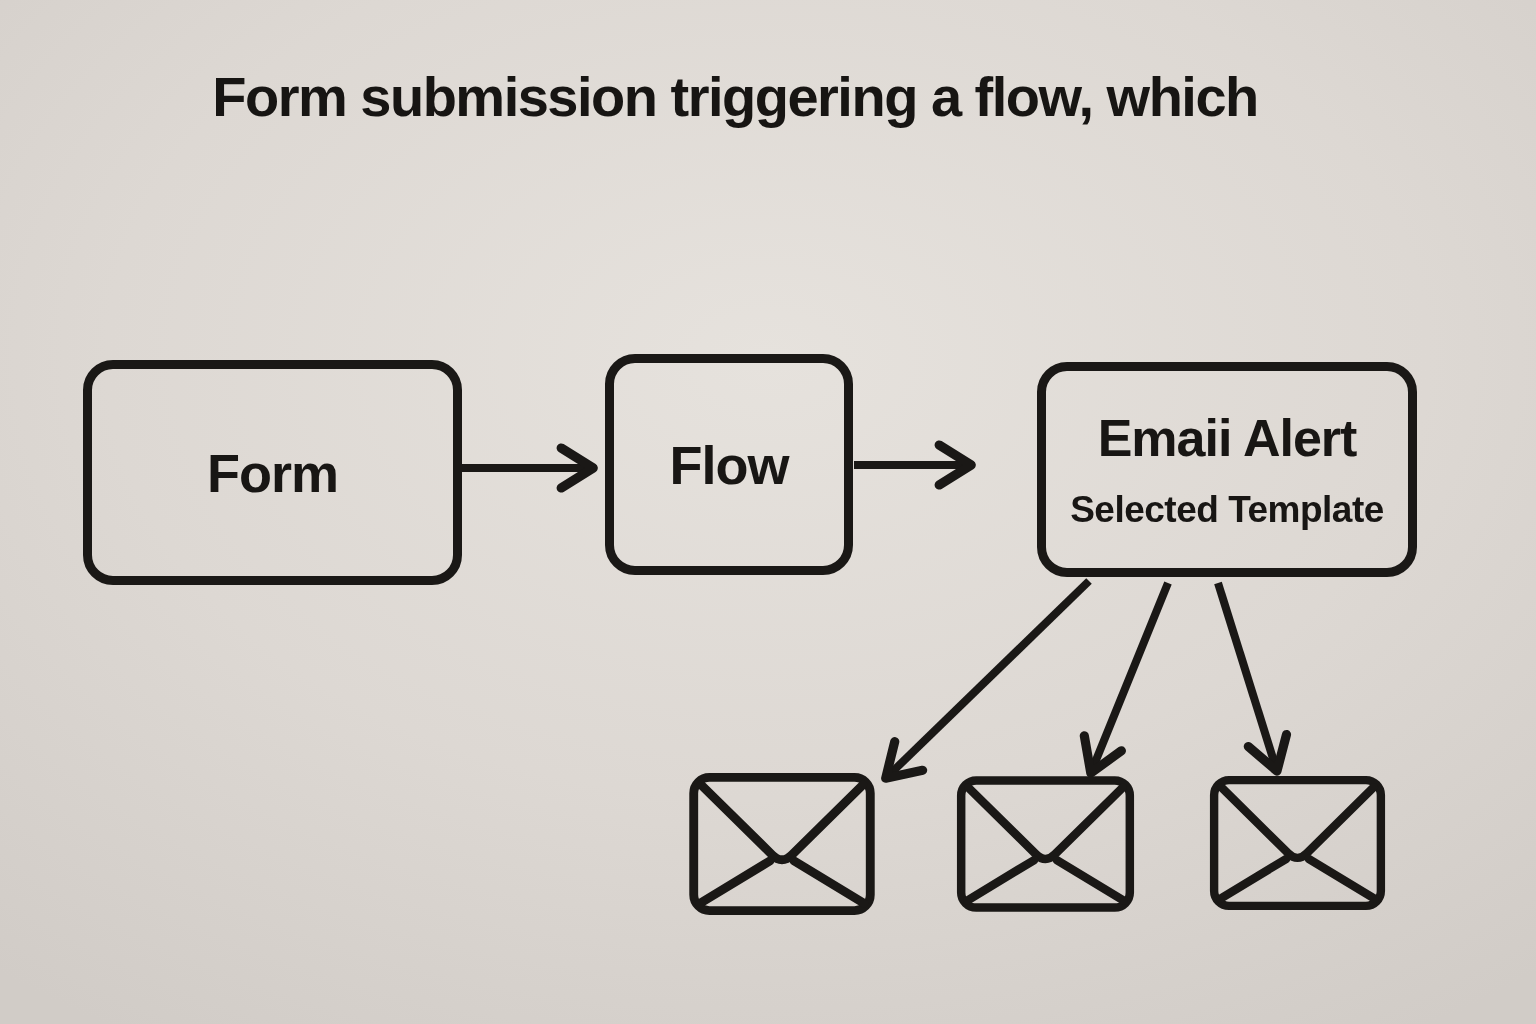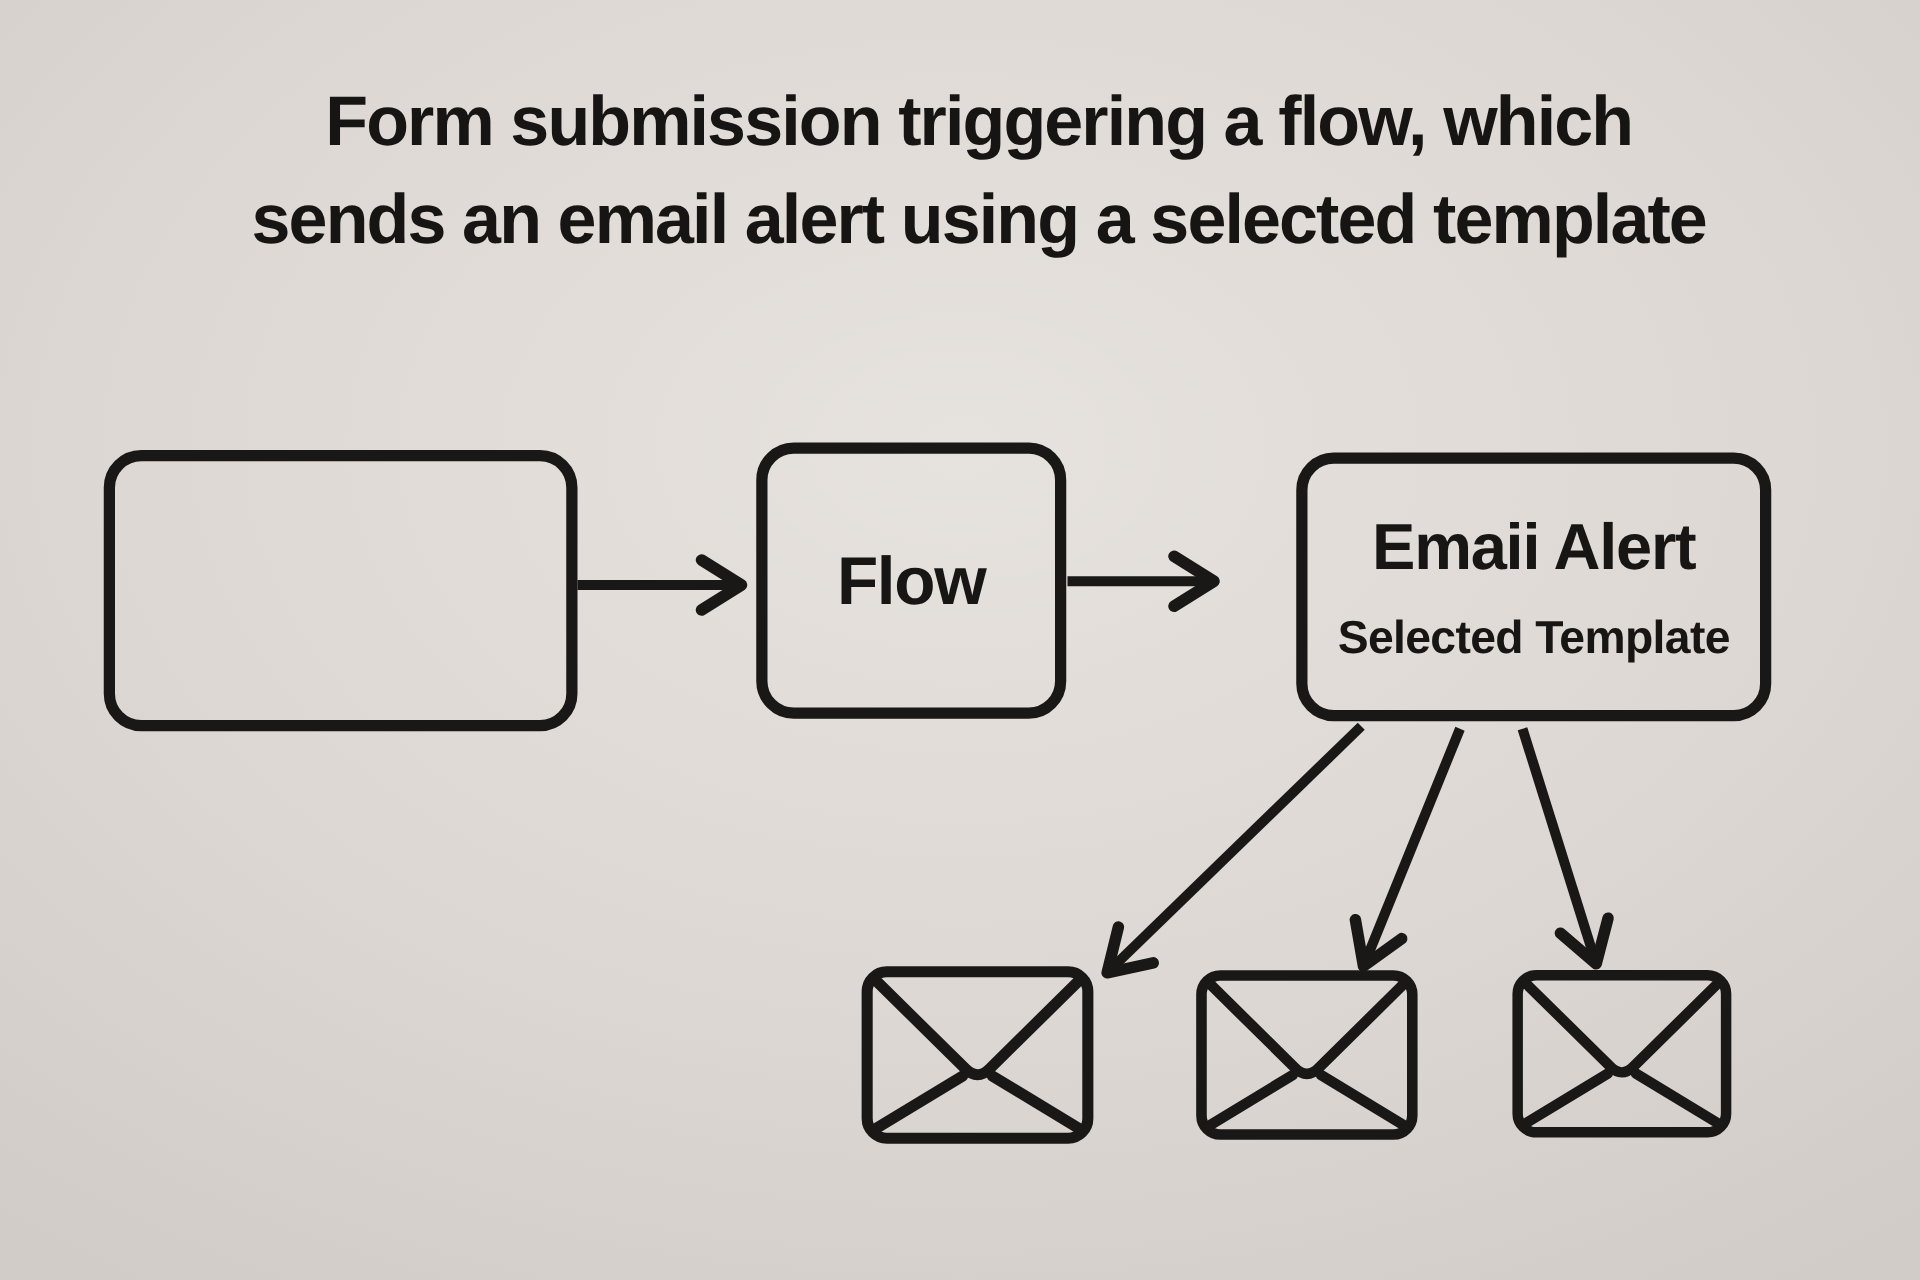--- a/index.html
+++ b/index.html
@@ -16,21 +16,20 @@
     position: absolute;
     left: 0;
     top: 58px;
     width: 1470px;
     text-align: center;
     font-size: 56px;
     line-height: 78px;
     font-weight: 700;
     letter-spacing: -1.5px;
     color: #171513;
-    padding-left: 48px;
   }
   .node {
     position: absolute;
     box-sizing: border-box;
     border: 9px solid #1a1816;
     border-radius: 30px;
     display: flex;
     flex-direction: column;
     align-items: center;
     justify-content: center;
@@ -64,25 +63,25 @@
   #envelope-2 { left: 956px; top: 773px; }
   #envelope-3 { left: 1209px; top: 772px; }
 </style>
 </head>
 <body>
 
 <div class="canvas">
 
   <div class="title">
     <div>Form submission triggering a flow, which</div>
-    <div>sends an email alert using a selected template</div>
   </div>
 
   <div class="node" id="node-form">
     <div class="node-label">
+      <div>Form</div>
     </div>
   </div>
 
   <div class="node" id="node-flow">
     <div class="node-label">Flow</div>
   </div>
 
   <div class="node" id="node-email">
     <div class="node-label">Emaii Alert</div>
     <div class="node-sublabel">Selected Template</div>

